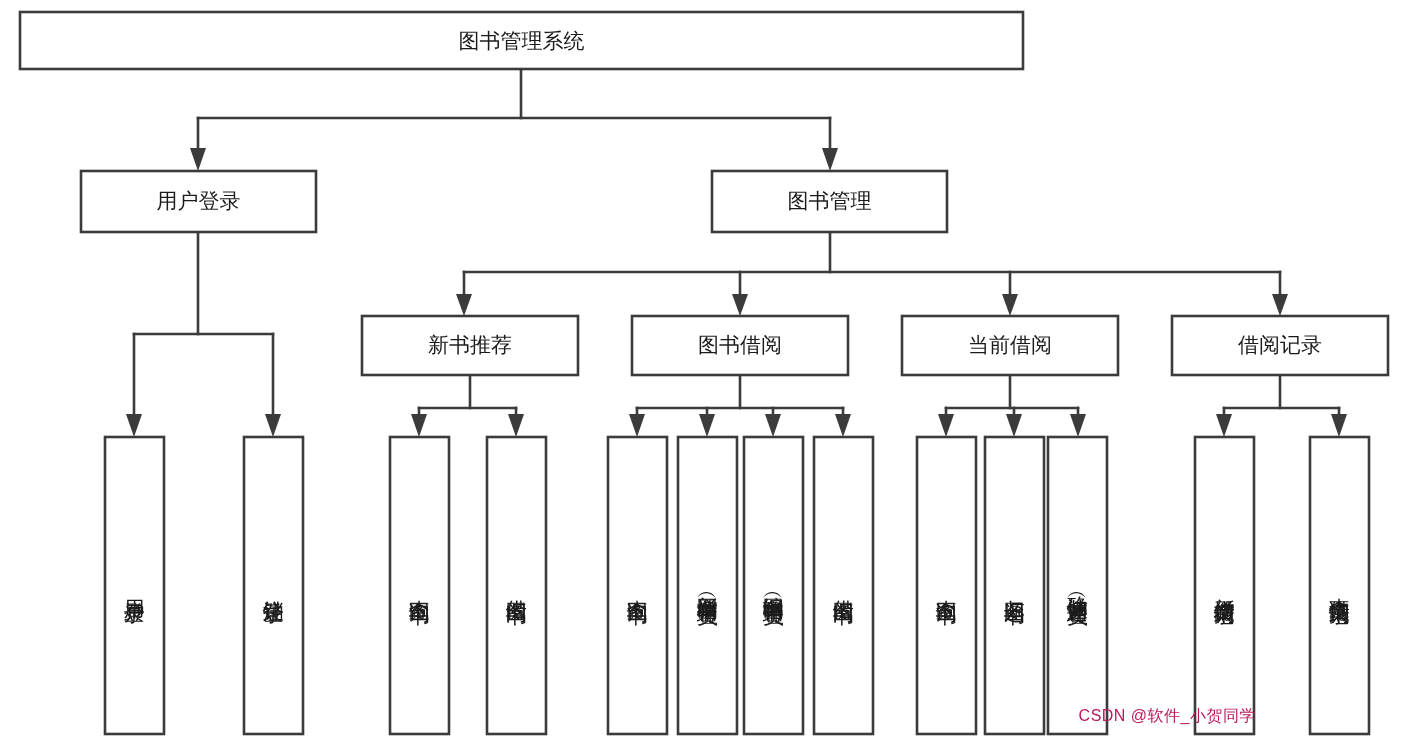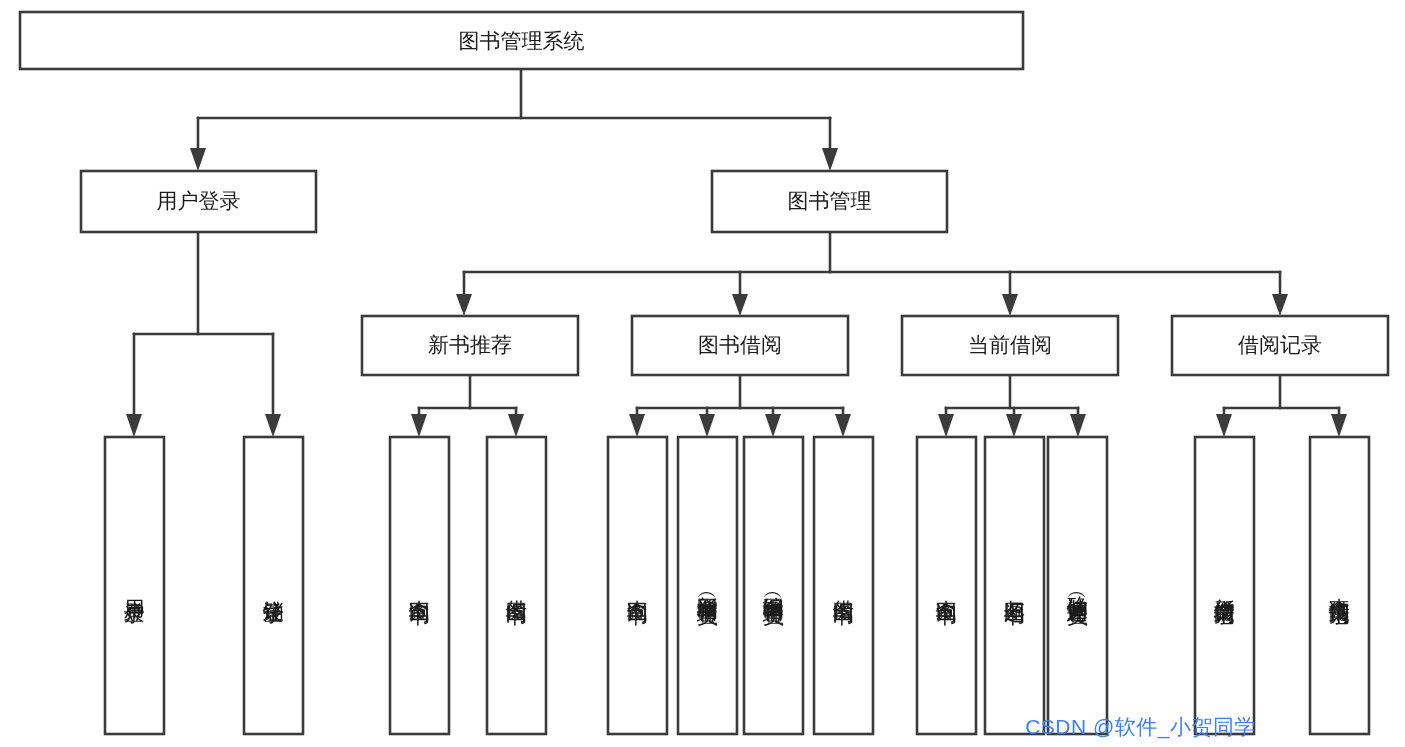--- a/index.html
+++ b/index.html
@@ -64,24 +64,24 @@
     display: flex;
     align-items: center;
     justify-content: center;
     white-space: nowrap;
     pointer-events: none;
     user-select: none;
   }
   .watermark {
     position: absolute;
     right: 8px;
-    bottom: 6px;
-    font-family: "Liberation Sans", "DejaVu Sans", sans-serif;
-    font-size: 21px;
-    color: #3b82f6;
+    bottom: 20px;
+    font-family: "Liberation Sans", "DejaVu Sans", sans-serif;
+    font-size: 16px;
+    color: #be185d;
     letter-spacing: 0.5px;
     white-space: nowrap;
   }
 </style>
 </head>
 <body>
 
 <div id="diagram-root">
 
   <svg class="diagram-canvas" viewBox="0 0 1405 747" xmlns="http://www.w3.org/2000/svg">

